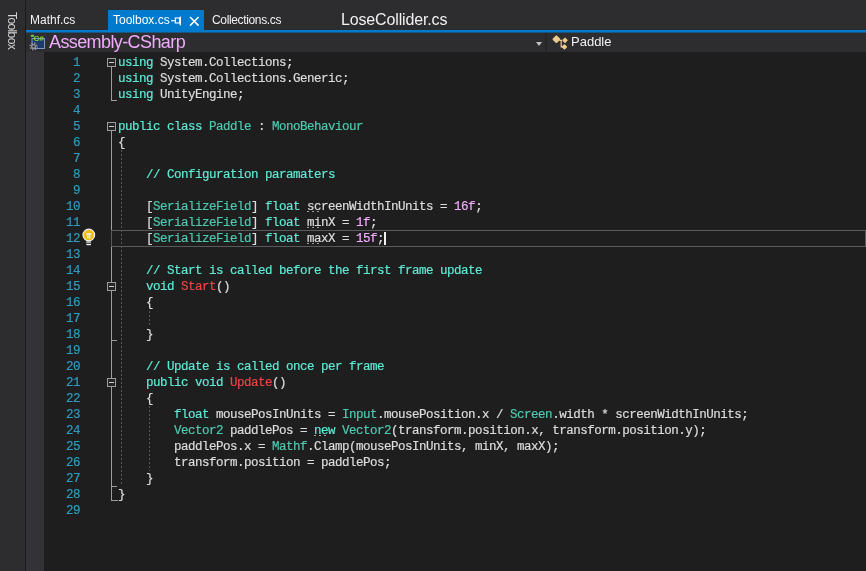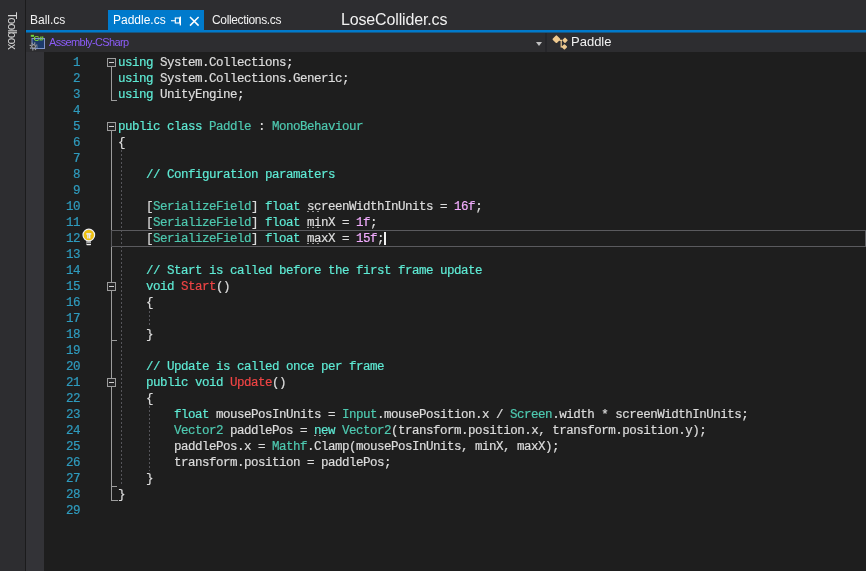--- a/index.html
+++ b/index.html
@@ -22,43 +22,43 @@
   <div class="abs" style="left:26px;top:32px;width:840px;height:1px;background:#1a567f"></div>
 
   <div class="abs" style="left:0;top:33px;width:866px;height:19px;background:#2d2d30"></div>
 
   <div class="abs" style="left:26px;top:52px;width:18px;height:519px;background:#333337"></div>
 
   <div class="abs" style="left:0;top:0;width:25px;height:571px;background:#2d2d30"></div>
   <div class="abs" style="left:25px;top:0;width:1px;height:571px;background:#1b1b1c"></div>
   <div class="abs" style="left:19px;top:12px;width:44px;height:14px;font-size:12px;letter-spacing:-0.6px;color:#d4d4d4;transform:rotate(90deg);transform-origin:0 0;">Toolbox</div>
 
-  <div class="abs" style="left:30px;top:10px;height:20px;line-height:20px;font-size:12px;color:#f1f1f1">Ball.cs</div>
+  <div class="abs" style="left:30px;top:10px;height:20px;line-height:20px;font-size:12px;color:#f1f1f1">Mathf.cs</div>
   <div class="abs" style="left:108px;top:10px;width:96px;height:20px;background:#007acc"></div>
-  <div class="abs" style="left:113px;top:10px;height:20px;line-height:20px;font-size:12px;color:#fff">Paddle.cs</div>
+  <div class="abs" style="left:113px;top:10px;height:20px;line-height:20px;font-size:12px;color:#fff">Toolbox.cs</div>
   <svg class="abs" style="left:171px;top:14px" width="11" height="12" viewBox="0 0 11 12">
     <rect x="0" y="6.2" width="4.5" height="1.1" fill="#fff"></rect>
     <rect x="4.3" y="4" width="4.3" height="5" fill="none" stroke="#fff" stroke-width="1.1"></rect>
     <rect x="8.7" y="2.6" width="1.3" height="8.8" fill="#fff"></rect>
   </svg>
   <svg class="abs" style="left:189px;top:16px" width="11" height="11" viewBox="0 0 11 11">
     <path d="M1 1 L9.6 9.6 M9.6 1 L1 9.6" stroke="#fff" stroke-width="1.5" fill="none"></path>
   </svg>
   <div class="abs" style="left:212px;top:10px;height:20px;line-height:20px;font-size:12px;letter-spacing:-0.35px;color:#f1f1f1">Collections.cs</div>
   <div class="abs" style="left:341px;top:10px;height:20px;line-height:20px;font-size:16px;letter-spacing:-0.15px;color:#f1f1f1">LoseCollider.cs</div>
 
   <svg class="abs" style="left:29px;top:34px" width="18" height="18" viewBox="0 0 18 18">
     <rect x="3" y="4.5" width="12.5" height="10" fill="#1c3a6a" stroke="#8093c8" stroke-width="1"></rect>
     <rect x="1.8" y="0.8" width="3.2" height="2" fill="#6fd23f"></rect>
     <text x="4.6" y="7" font-family="Liberation Sans" font-size="8" font-weight="bold" fill="#7ed63e">C#</text>
     <circle cx="4.6" cy="12.4" r="3.4" fill="none" stroke="#9f9f9f" stroke-width="1.4" stroke-dasharray="1.2 1.5"></circle>
     <circle cx="4.6" cy="12.4" r="2.4" fill="#9f9f9f"></circle>
     <circle cx="4.6" cy="12.4" r="1.2" fill="#2d2d30"></circle>
   </svg>
-  <div class="abs" style="left:49px;top:32px;height:24px;line-height:20px;font-size:11px;letter-spacing:-0.6px;color:#8b5cf6">Assembly-CSharp</div>
+  <div class="abs" style="left:49px;top:32px;height:24px;line-height:20px;font-size:18px;letter-spacing:-0.6px;color:#f0abfc">Assembly-CSharp</div>
   <div class="abs" style="left:536px;top:42px;width:0;height:0;border-left:3.5px solid transparent;border-right:3.5px solid transparent;border-top:4px solid #c0c0c0"></div>
   <div class="abs" style="left:545px;top:33px;width:2px;height:19px;background:#26262a"></div>
   <svg class="abs" style="left:549px;top:34px" width="20" height="18" viewBox="0 0 20 18">
     <rect x="4.4" y="2.2" width="6" height="6" rx="1" transform="rotate(45 7.4 5.2)" fill="#eec98f"></rect>
     <rect x="13.9" y="4.2" width="4.2" height="4.2" rx="0.8" transform="rotate(45 16 6.3)" fill="#eec98f"></rect>
     <rect x="13.3" y="10.8" width="4.2" height="4.2" rx="0.8" transform="rotate(45 15.4 12.9)" fill="#eec98f"></rect>
     <path d="M10.3 6.3 H13 M12.2 6.3 V12.9 H13.4" fill="none" stroke="#eec98f" stroke-width="1.2"></path>
   </svg>
   <div class="abs" style="left:571px;top:32px;height:20px;line-height:20px;font-size:13px;color:#f1f1f1">Paddle</div>
 

